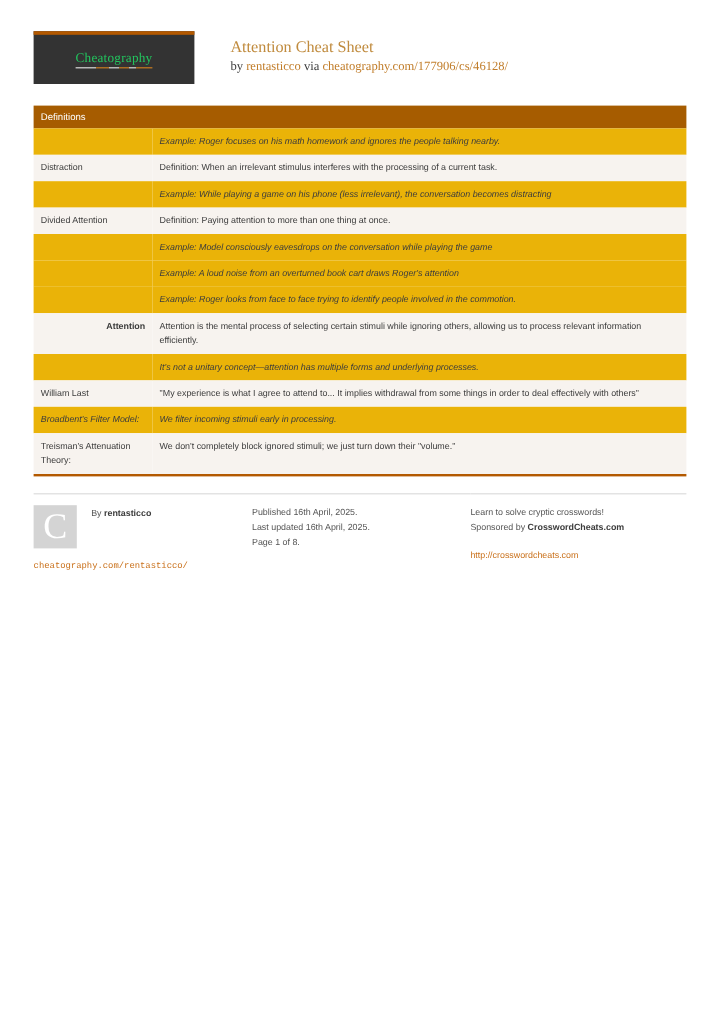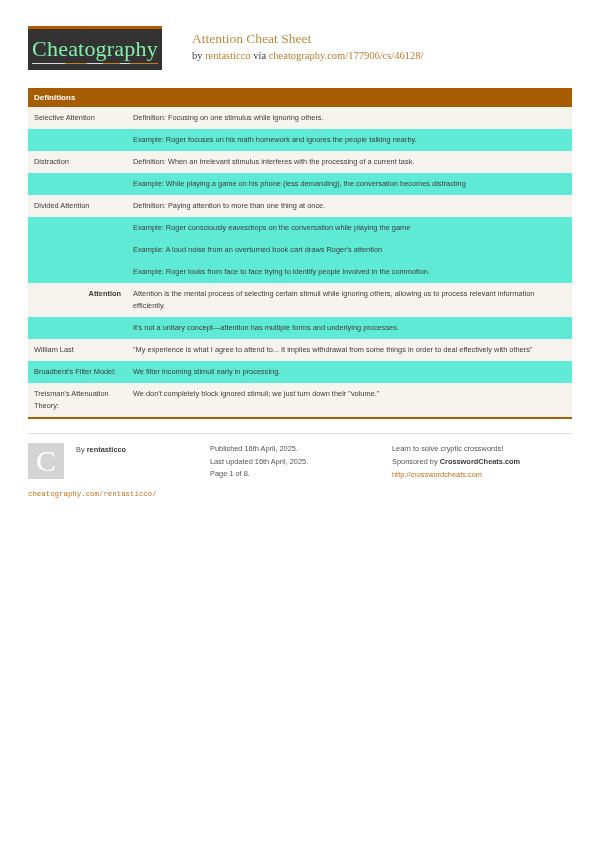--- a/index.html
+++ b/index.html
@@ -34,22 +34,22 @@
     background: #333333;
     border-top: 3px solid #b35900;
     box-sizing: border-box;
     display: flex;
     align-items: center;
     justify-content: center;
     flex: 0 0 auto;
   }
   .logo-word {
     font-family: "Liberation Serif", serif;
-    font-size: 22px;
-    color: #86efac;
+    font-size: 11px;
+    color: #22c55e;
     letter-spacing: 0.2px;
     position: relative;
     padding-bottom: 2px;
     white-space: nowrap;
   }
   .logo-word::after {
     content: "";
     position: absolute;
     left: 0;
     right: 0;
@@ -88,34 +88,34 @@
 
   
   .card {
     margin: 18px 28px 0 28px;
     border-bottom: 2px solid #b35900;
   }
   .card-header {
     background: #a65c00;
     color: #ffffff;
     font-size: 8px;
-    font-weight: bold;
+    font-weight: normal;
     padding: 4px 6px 4px 6px;
     line-height: 11px;
   }
   .rows { border-collapse: collapse; width: 100%; table-layout: fixed; }
   .rows td {
     vertical-align: top;
     font-size: 7.4px;
     line-height: 12px;
     padding: 5px 6px 5px 6px;
     color: #3c3c3c;
   }
   .rows tr.alt td { background: #f7f3ef; }
-  .rows tr.plain td { background: #5eead4; }
+  .rows tr.plain td { background: #eab308; font-style: italic; }
   td.col-term { width: 87px; }
   td.col-def  { width: auto; }
   .bold-term { font-weight: bold; color: #262626; text-align: right; }
 
   
   .footer {
     margin: 14px 28px 0 28px;
     display: flex;
     gap: 0;
   }
@@ -146,64 +146,60 @@
   .author-name b { color: #3c3c3c; }
   .profile-link {
     display: block;
     margin-top: 9px;
     color: #c9701a;
     text-decoration: none;
     font-size: 7.4px;
     font-family: Liberation Mono, monospace;
   }
   .sponsor-name { color: #3c3c3c; font-weight: bold; }
-  .sponsor-link { color: #c9701a; text-decoration: none; display: block; margin-top: 1px; }
+  .sponsor-link { color: #c9701a; text-decoration: none; display: block; margin-top: 11px; }
 </style>
 </head>
 <body>
 
 <div class="page">
 
   <div class="header">
     <div class="logo-box">
       <span class="logo-word">Cheatography</span>
     </div>
     <div class="title-block">
       <div class="sheet-title">Attention Cheat Sheet</div>
       <div class="byline"><span>by </span><span class="author">rentasticco</span><span> via </span><a class="srclink" href="#">cheatography.com/177906/cs/46128/</a></div>
     </div>
   </div>
 
   <div class="card">
     <div class="card-header">Definitions</div>
     <table class="rows">
       <tbody>
-          <tr class="alt">
-            <td class="col-term">Selective Attention</td>
-            <td class="col-def">Definition: Focusing on one stimulus while ignoring others.</td>
-          </tr>
           <tr class="plain">
             <td class="col-term"></td>
             <td class="col-def">Example: Roger focuses on his math homework and ignores the people talking nearby.</td>
           </tr>
           <tr class="alt">
             <td class="col-term">Distraction</td>
             <td class="col-def">Definition: When an irrelevant stimulus interferes with the processing of a current task.</td>
           </tr>
           <tr class="plain">
             <td class="col-term"></td>
-            <td class="col-def">Example: While playing a game on his phone (less demanding), the conversation becomes distracting</td>
+            <td class="col-def">Example: While playing a game on his phone (less irrelevant), the conversation becomes distracting</td>
           </tr>
           <tr class="alt">
             <td class="col-term">Divided Attention</td>
             <td class="col-def">Definition: Paying attention to more than one thing at once.</td>
           </tr>
           <tr class="plain">
             <td class="col-term"></td>
-            <td class="col-def">Example: Roger consciously eavesdrops on the conversation while playing the game</td>
+            <td class="col-def">Example: Model consciously eavesdrops on the conversation while playing the game</td>
           </tr>
           <tr class="plain">
             <td class="col-term"></td>
             <td class="col-def">Example: A loud noise from an overturned book cart draws Roger's attention</td>
           </tr>
           <tr class="plain">
             <td class="col-term"></td>
             <td class="col-def">Example: Roger looks from face to face trying to identify people involved in the commotion.</td>
           </tr>
           <tr class="alt">

